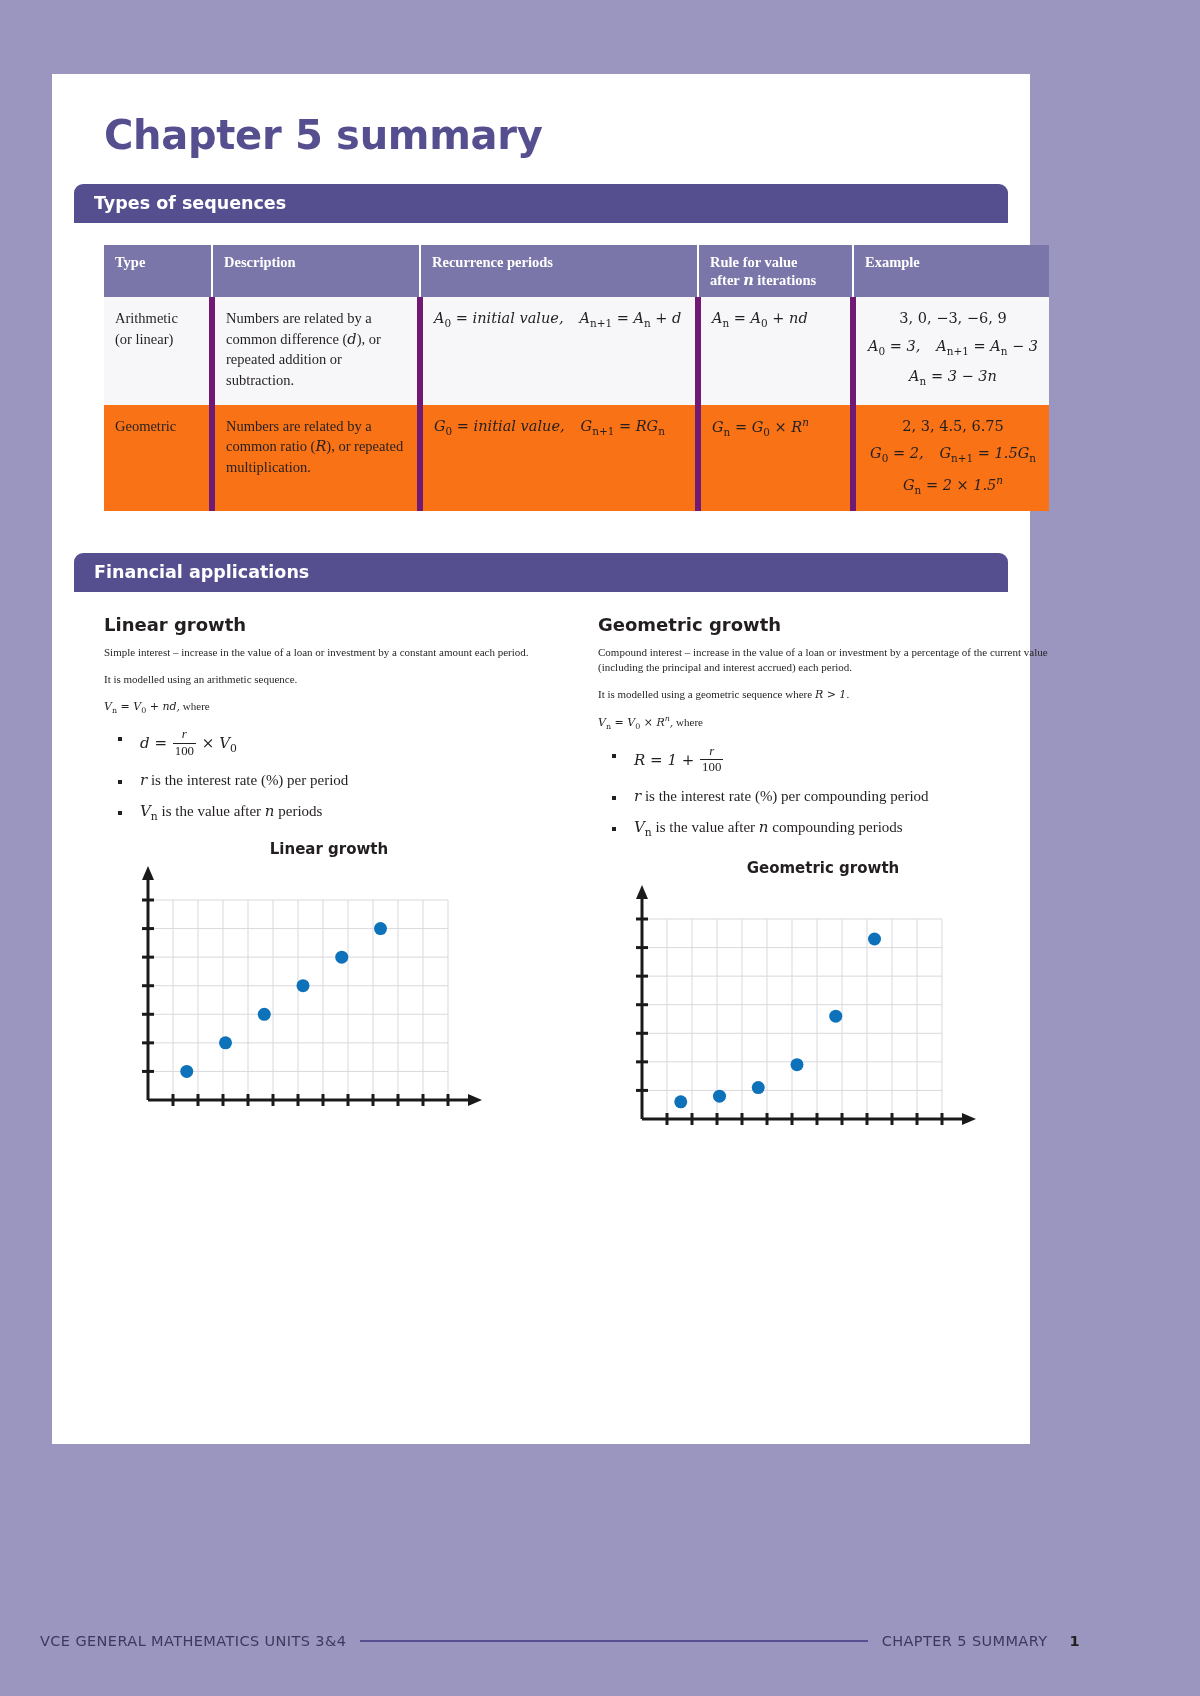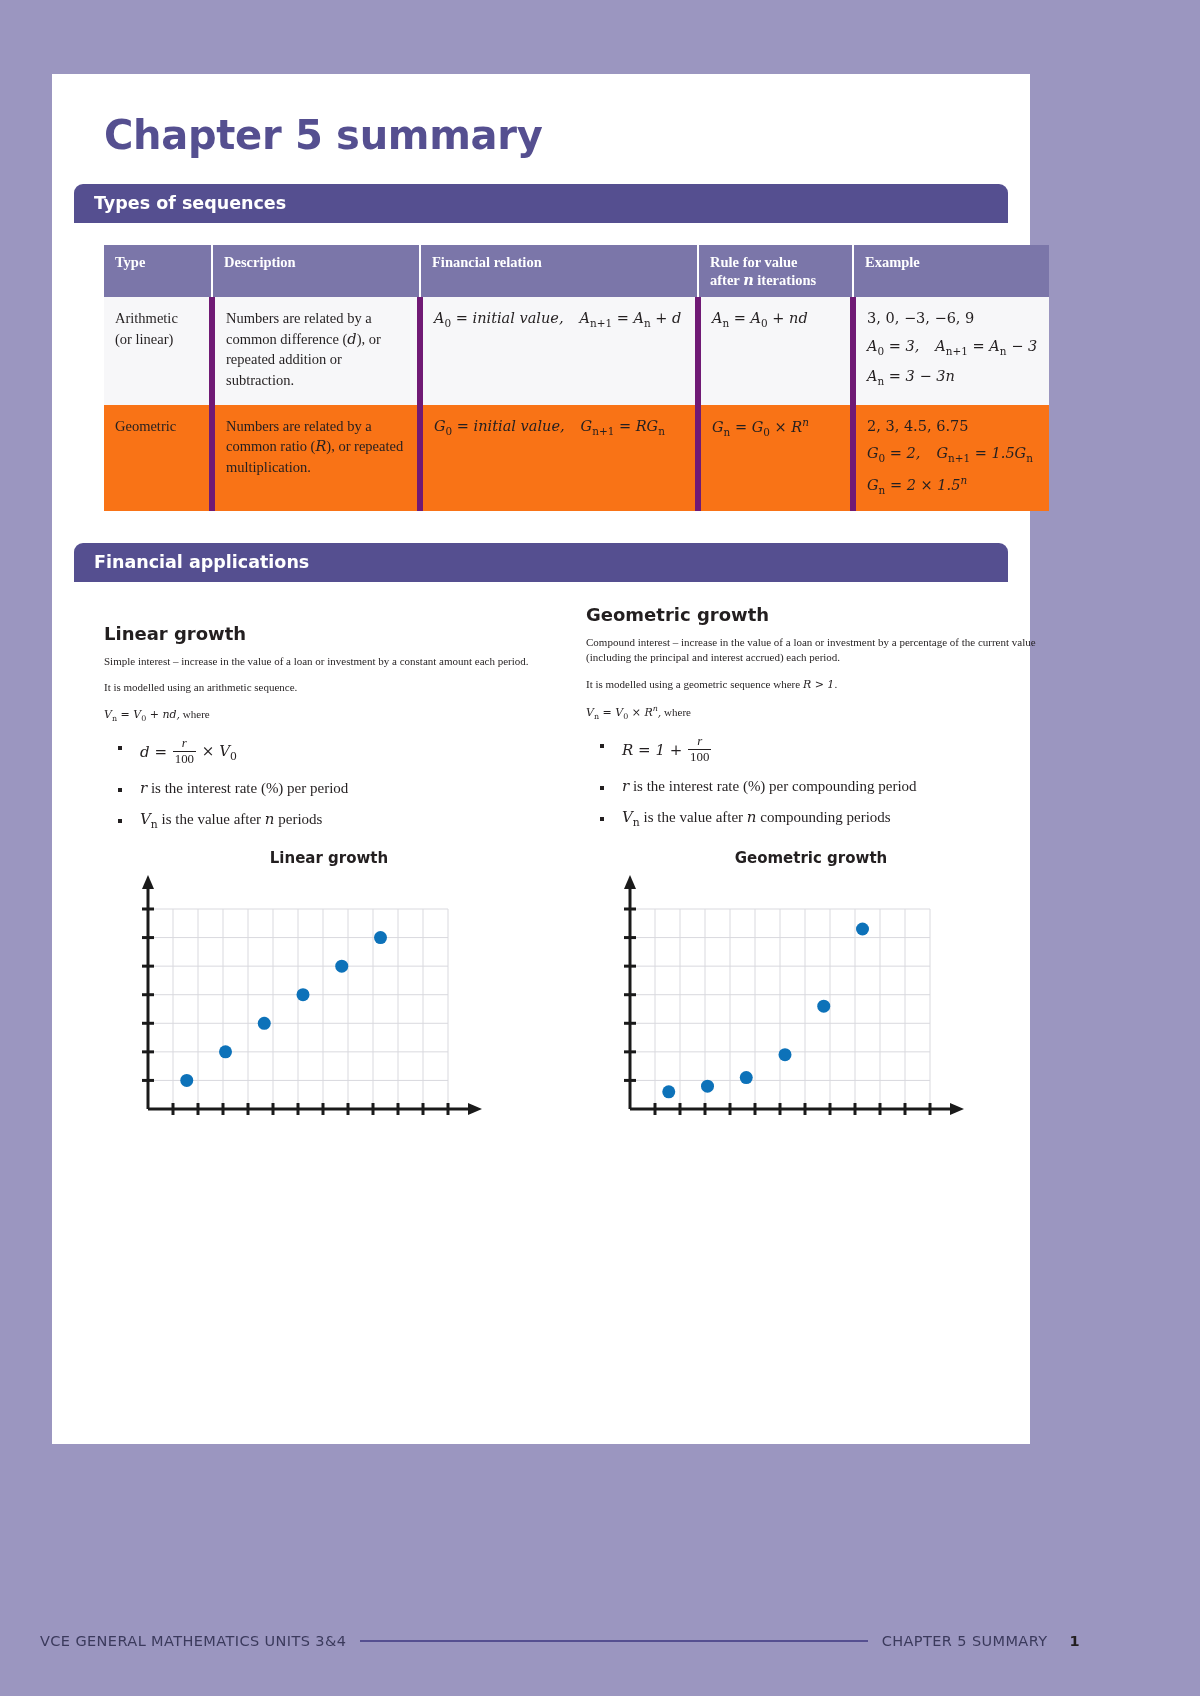--- a/index.html
+++ b/index.html
@@ -70,21 +70,21 @@
   }
   table.seq th:last-child { border-right: none; }
   table.seq td {
     font-size: 14.5px;
     color: #231f20;
     vertical-align: top;
     padding: 11px 10px 14px 11px;
     border-right: 6px solid #701a75;
     line-height: 1.42;
   }
-  table.seq td:last-child { border-right: none; }
+  table.seq td:last-child { border-right: none; text-align: center; }
   tr.row-a td { background: #f7f7f9; }
   tr.row-b td { background: #f97316; }
 
   .col-type  { width: 108px; }
   .col-desc  { width: 208px; }
   .col-rec   { width: 278px; }
   .col-rule  { width: 155px; }
   .col-ex    { width: 196px; }
 
   
@@ -102,21 +102,21 @@
     vertical-align: -0.55em;
     text-align: center;
     font-size: 0.86em;
     line-height: 1.06;
     margin: 0 2px;
   }
   .frac .num { display: block; border-bottom: 1.3px solid #231f20; padding: 0 2px 1px 2px; font-style: italic; }
   .frac .den { display: block; padding: 1px 2px 0 2px; font-style: normal; }
 
   
-  .cols { display: flex; margin: 18px 0 0 22px; width: 945px; gap: 32px; align-items: flex-end; }
+  .cols { display: flex; margin: 18px 0 0 22px; width: 945px; gap: 44px; }
   .col { width: 450px; }
 
   h3.sub {
     font-family: "DejaVu Sans", sans-serif;
     font-weight: bold;
     font-size: 18px;
     color: #231f20;
     margin: 4px 0 10px 0;
   }
   p.body {
@@ -200,21 +200,21 @@
         <col class="col-type">
           <col class="col-desc">
           <col class="col-rec">
           <col class="col-rule">
           <col class="col-ex">
       </colgroup>
       <thead>
         <tr>
           <th>Type</th>
           <th>Description</th>
-          <th>Financial relation</th>
+          <th>Recurrence periods</th>
           <th>Rule for value<br>after <span class="m">n</span> iterations</th>
           <th>Example</th>
         </tr>
       </thead>
       <tbody>
         <tr class="row-a">
           <td>Arithmetic<br>(or linear)</td>
           <td>Numbers are related by a common difference (<span class="m">d</span>), or repeated addition or subtraction.</td>
           <td>
             <span class="m">A<sub>0</sub> <span class="op">=</span> initial value,</span><span class="gap"></span><span class="m">A<sub>n+1</sub> <span class="op">=</span> A<sub>n</sub> <span class="op">+</span> d</span>
@@ -239,21 +239,21 @@
           </td>
           <td>
             <div class="mline mu">2, 3, 4.5, 6.75</div>
             <div class="mline"><span class="m">G<sub>0</sub> <span class="op">=</span> 2,</span><span class="gap"></span><span class="m">G<sub>n+1</sub> <span class="op">=</span> 1.5G<sub>n</sub></span></div>
             <div class="mline"><span class="m">G<sub>n</sub> <span class="op">=</span> 2 <span class="op">×</span> 1.5<sup>n</sup></span></div>
           </td>
         </tr>
       </tbody>
     </table>
 
-    <div class="banner-wrap" style="margin-top:32px">
+    <div class="banner-wrap" style="margin-top:42px">
       <div class="banner">Financial applications</div>
     </div>
 
     <div class="cols">
 
       <div class="col">
         <h3 class="sub">Linear growth</h3>
         <p class="body">Simple interest – increase in the value of a loan or investment by a constant amount each period.</p>
         <p class="body">It is modelled using an arithmetic sequence.</p>
         <p class="body">

